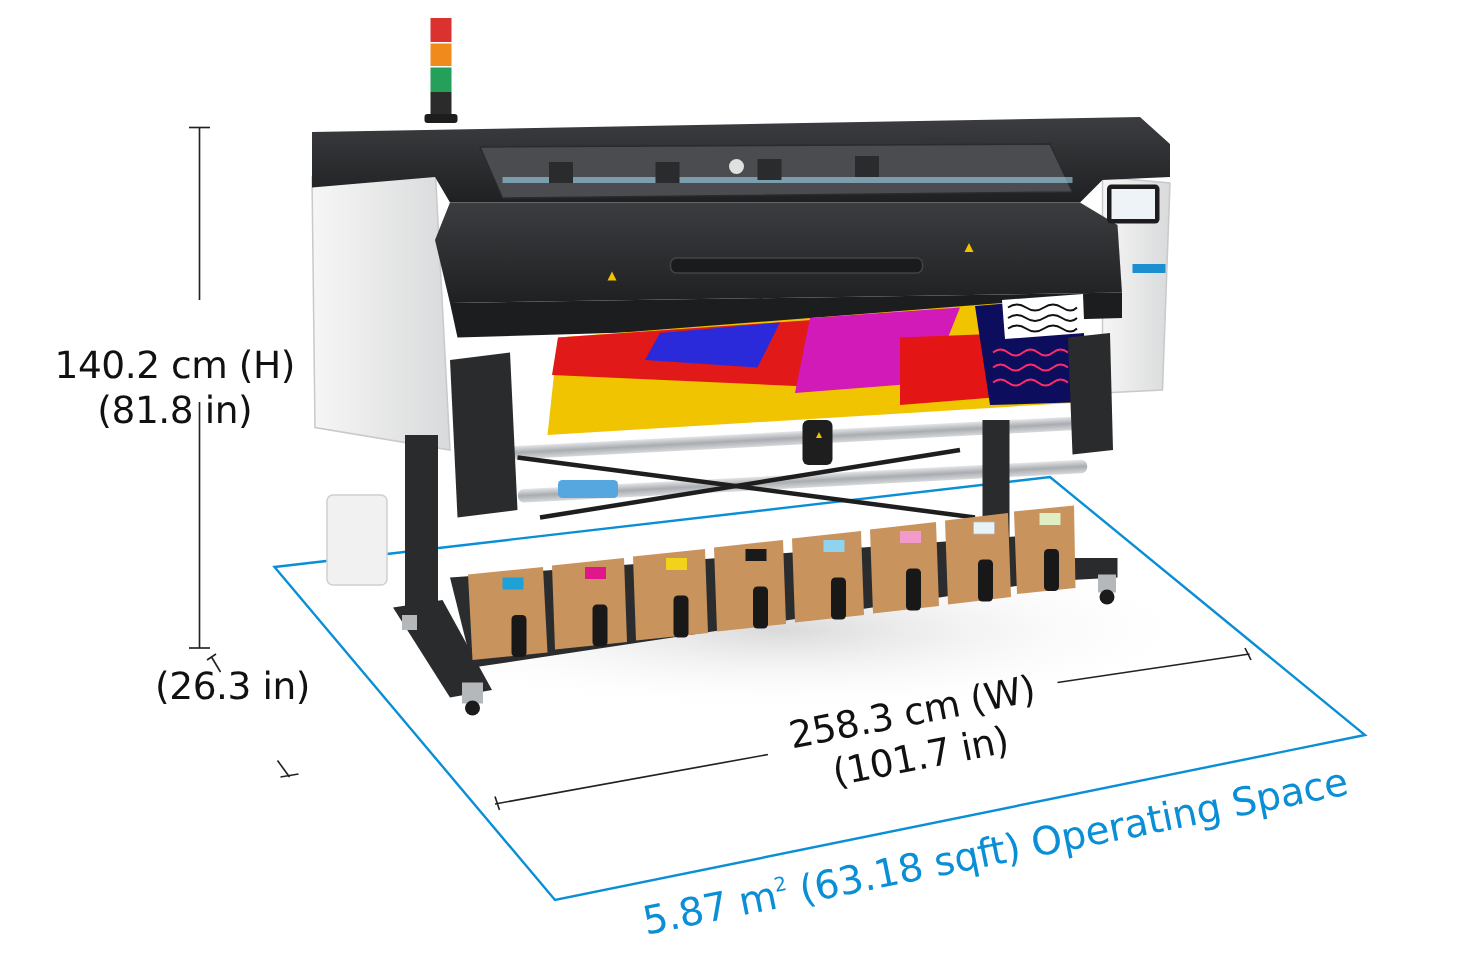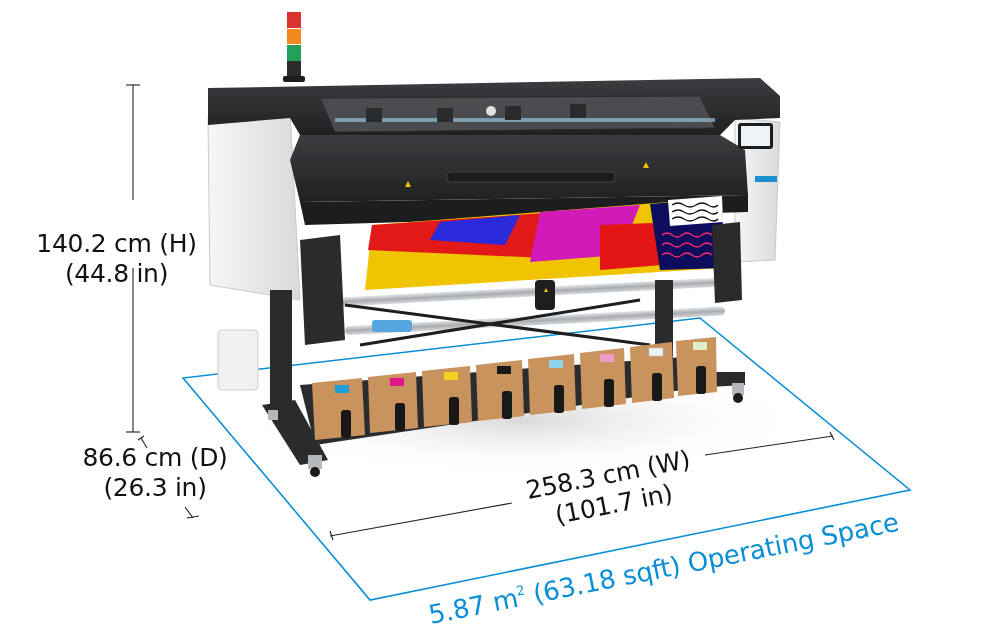--- a/index.html
+++ b/index.html
@@ -186,25 +186,24 @@
 
       <line x1="330" y1="536" x2="512" y2="503"></line>
       <line x1="330" y1="531" x2="333" y2="540"></line>
       <line x1="705" y1="455" x2="833" y2="436"></line>
           <line x1="830" y1="432" x2="834" y2="440"></line>
     </g>
   </svg>
 
   <div class="label" style="left:34px; top:203px; width:165px;margin-top:26px;">
     <span>140.2 cm (H)</span>
-    <span>(44.8 in)</span>
+    <span>(81.8 in)</span>
   </div>
 
   <div class="label" style="left:80px; top:443px; width:150px;">
-    <span>86.6 cm (D)</span>
     <span>(26.3 in)</span>
   </div>
 
   <div class="label w-label" style="left:516px; top:460px; width:190px;">
     <span>258.3 cm (W)</span>
     <span>(101.7 in)</span>
   </div>
 
   <div class="blue-label" style="left:432px; top:600px;">
     <span>5.87 m</span><sup>2</sup><span style="white-space:pre;"> (63.18 sqft) Operating Space</span>

